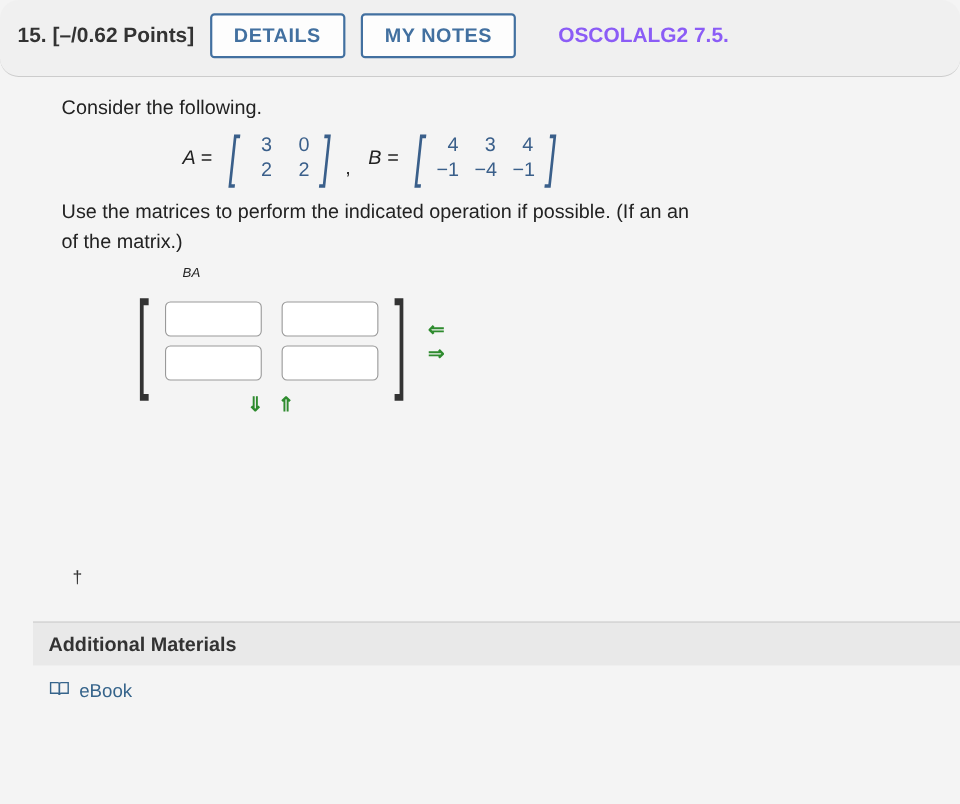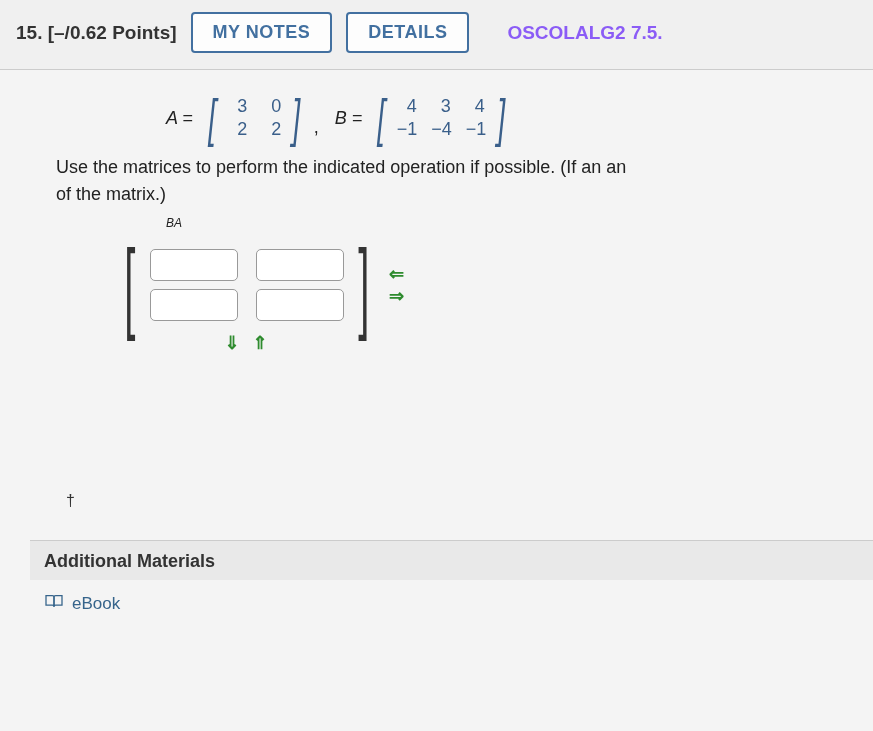--- a/index.html
+++ b/index.html
@@ -13,20 +13,21 @@
     overflow: hidden;
   }
   .header {
     display: flex;
     align-items: center;
     gap: 14px;
     padding: 12px 16px 16px 16px;
     border-bottom: 1px solid #ccc;
     background: #f0f0f0;
     flex-wrap: nowrap;
+    border-radius: 17px;
   }
   .q-label {
     font-weight: bold;
     font-size: 19px;
     color: #333;
     white-space: nowrap;
   }
   .btn {
     display: inline-flex;
     align-items: center;
@@ -169,26 +170,27 @@
     display:inline-block;
   }
 </style>
 </head>
 <body>
 
 <div class="header">
   <span class="q-label">
     <span>15.</span>&nbsp;<span>[–/0.62 Points]</span>
   </span>
+  <span class="btn btn-details">DETAILS</span>
   <span class="btn btn-notes">MY NOTES</span>
-  <span class="btn btn-details">DETAILS</span>
   <span class="source">OSCOLALG2 7.5.</span>
 </div>
 
 <div class="content">
+  <div class="prompt">Consider the following.</div>
 
   <div class="matrices">
     <span class="eq-label">A =</span>
     <span class="bracket-l">[</span>
     <span class="mat-body">
       <span class="mat-row">
         <span>3</span>
           <span>0</span>
       </span>
       <span class="mat-row">

